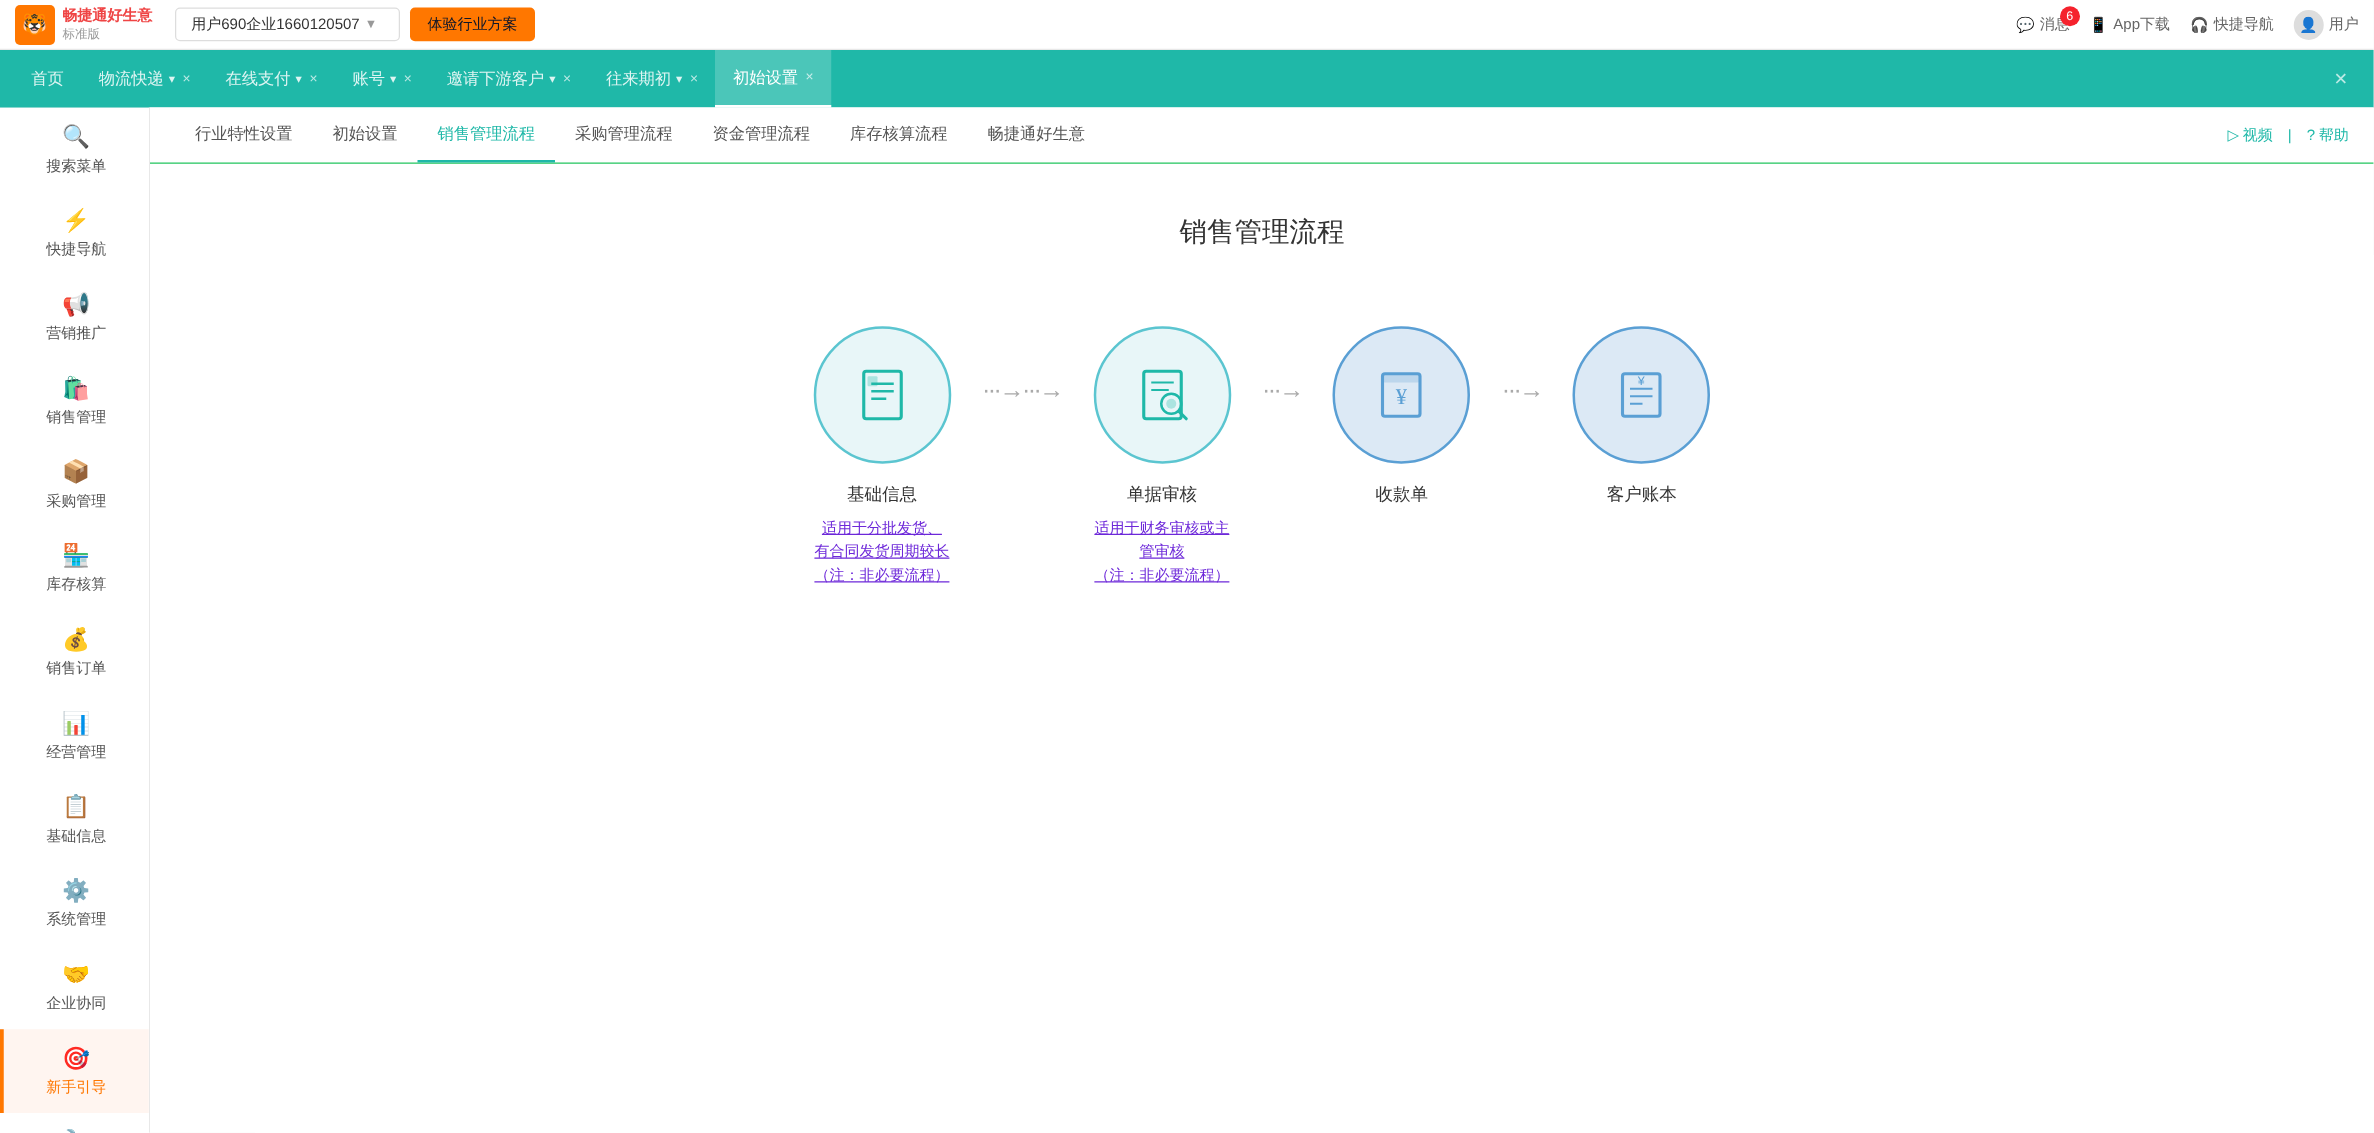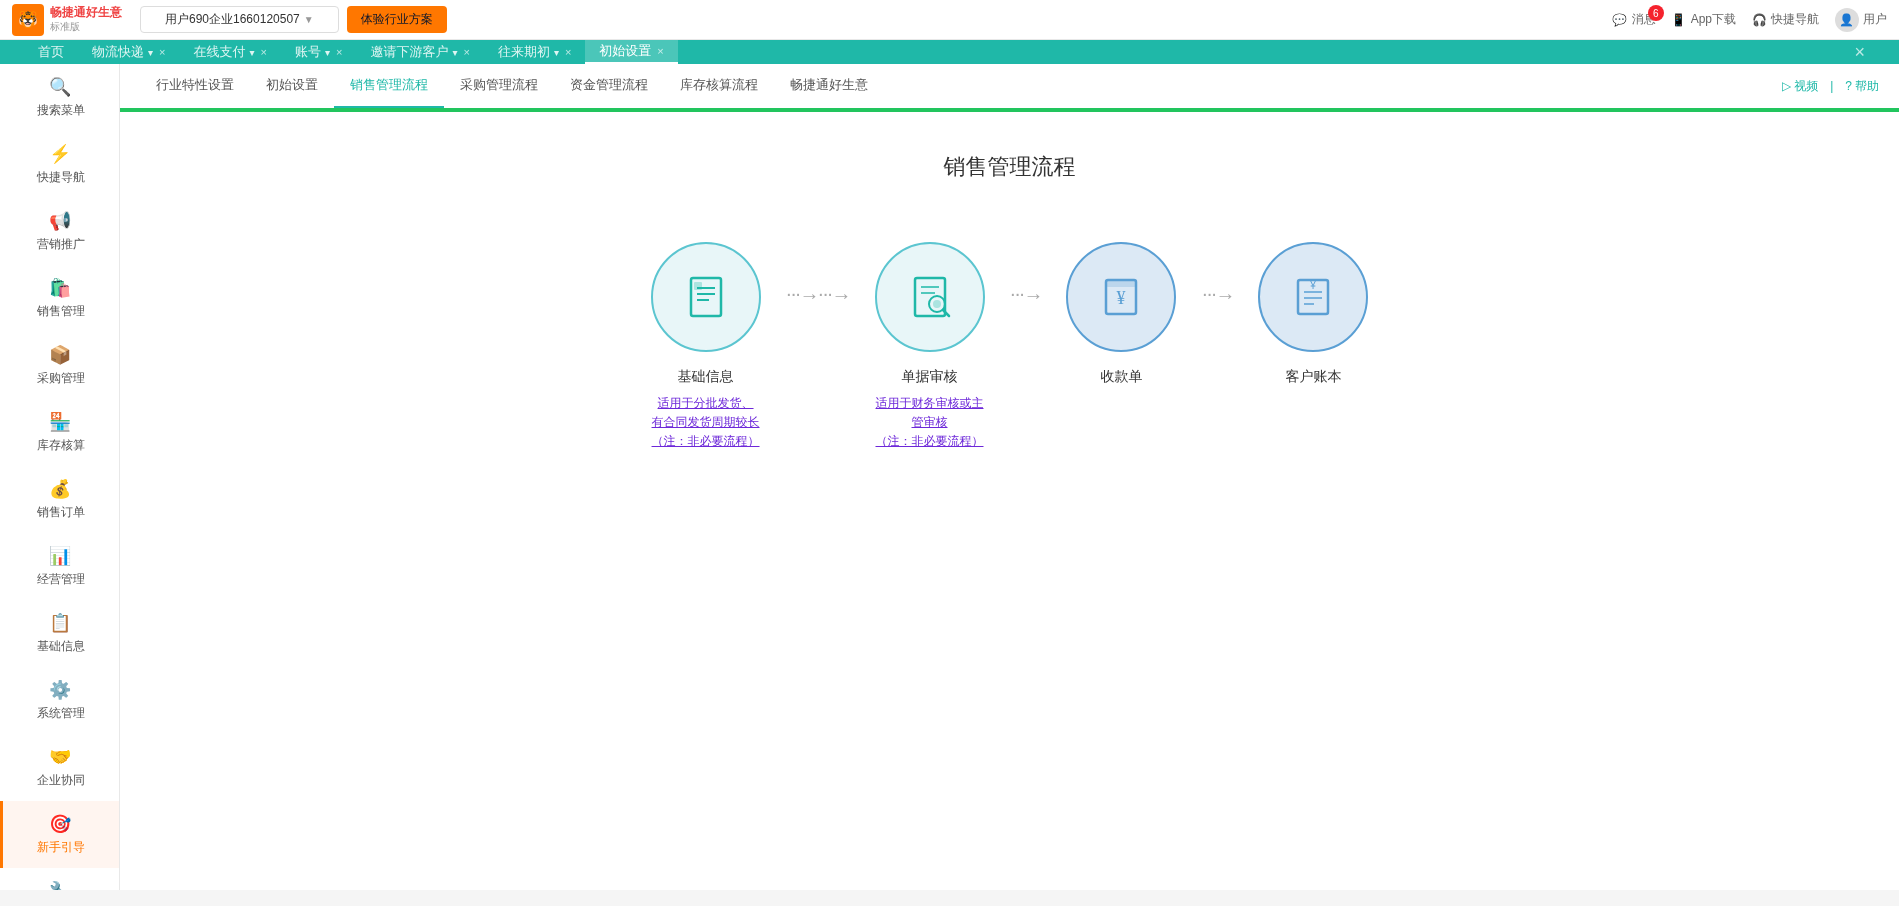--- a/index.html
+++ b/index.html
@@ -15,40 +15,40 @@
       border-bottom: 1px solid #e8e8e8;
       justify-content: space-between;
     }
     .top-bar-left { display: flex; align-items: center; gap: 8px; }
     .logo-area { display: flex; align-items: center; gap: 6px; width: 120px; }
     .logo-icon { width: 32px; height: 32px; background: #ff7700; border-radius: 4px; display: flex; align-items: center; justify-content: center; color: white; font-size: 16px; }
     .logo-text { font-size: 12px; color: #ef4444; line-height: 1.3; font-weight: bold; }
     .logo-sub { font-size: 10px; color: #999; }
     .user-selector {
       display: flex; align-items: center; border: 1px solid #ddd; border-radius: 4px;
-      padding: 4px 24px; cursor: pointer; font-size: 12px; color: #333; gap: 4px;
+      padding: 4px 12px; cursor: pointer; font-size: 12px; color: #333; gap: 4px;
       min-width: 180px;
     }
     .user-selector .arrow { color: #999; font-size: 10px; }
     .btn-experience {
       background: #ff7700; color: #0f172a; border: none; border-radius: 4px;
       padding: 5px 14px; font-size: 12px; cursor: pointer;
     }
     .top-bar-right { display: flex; align-items: center; gap: 16px; font-size: 12px; color: #666; }
     .top-bar-right .icon-item { display: flex; align-items: center; gap: 4px; cursor: pointer; position: relative; }
     .badge { background: #f5222d; color: #fff; border-radius: 10px; font-size: 10px; padding: 0 4px; min-width: 16px; height: 16px; display: flex; align-items: center; justify-content: center; position: absolute; top: -6px; right: -8px; }
     .user-avatar { width: 24px; height: 24px; background: #ddd; border-radius: 50%; display: flex; align-items: center; justify-content: center; color: #999; }
 
     
     .nav-tabs {
-      height: 24px;
+      height: 46px;
       background: #1fb8a8;
       display: flex;
       align-items: stretch;
-      padding: 0 24px;
+      padding: 0 11px;
     }
     .nav-tab {
       display: flex; align-items: center; padding: 0 14px; cursor: pointer;
       color: rgba(255,255,255,0.85); font-size: 13px; gap: 4px; white-space: nowrap;
       position: relative;
     }
     .nav-tab.active { background: rgba(255,255,255,0.2); color: #fff; border-bottom: 2px solid #fff; }
     .nav-tab .close-x { font-size: 11px; color: rgba(255,255,255,0.7); margin-left: 2px; }
     .nav-tab .arrow-down { font-size: 10px; }
     .nav-end-close { margin-left: auto; display: flex; align-items: center; color: rgba(255,255,255,0.7); font-size: 18px; cursor: pointer; padding: 0 10px; }
@@ -72,21 +72,21 @@
       border-left: 3px solid transparent;
     }
     .sidebar-item.active { background: #fff5f0; color: #ff7700; border-left-color: #ff7700; }
     .sidebar-icon { font-size: 18px; }
 
     
     .content-area { flex: 1; background: #fff; overflow-y: auto; }
 
     
     .sub-tabs {
-      display: flex; align-items: center; border-bottom: 4px solid #22c55e;
+      display: flex; align-items: center; border-bottom: 1px solid #22c55e;
       padding: 0 20px; background: #fff; position: relative;
     }
     .sub-tab {
       padding: 12px 16px; cursor: pointer; font-size: 13px; color: #555;
       border-bottom: 2px solid transparent; white-space: nowrap;
     }
     .sub-tab.active { color: #1fb8a8; border-bottom-color: #1fb8a8; font-weight: 500; }
     .sub-tab-actions { margin-left: auto; display: flex; align-items: center; gap: 12px; font-size: 12px; color: #1fb8a8; cursor: pointer; }
     .sub-tab-actions span { display: flex; align-items: center; gap: 3px; }
 

